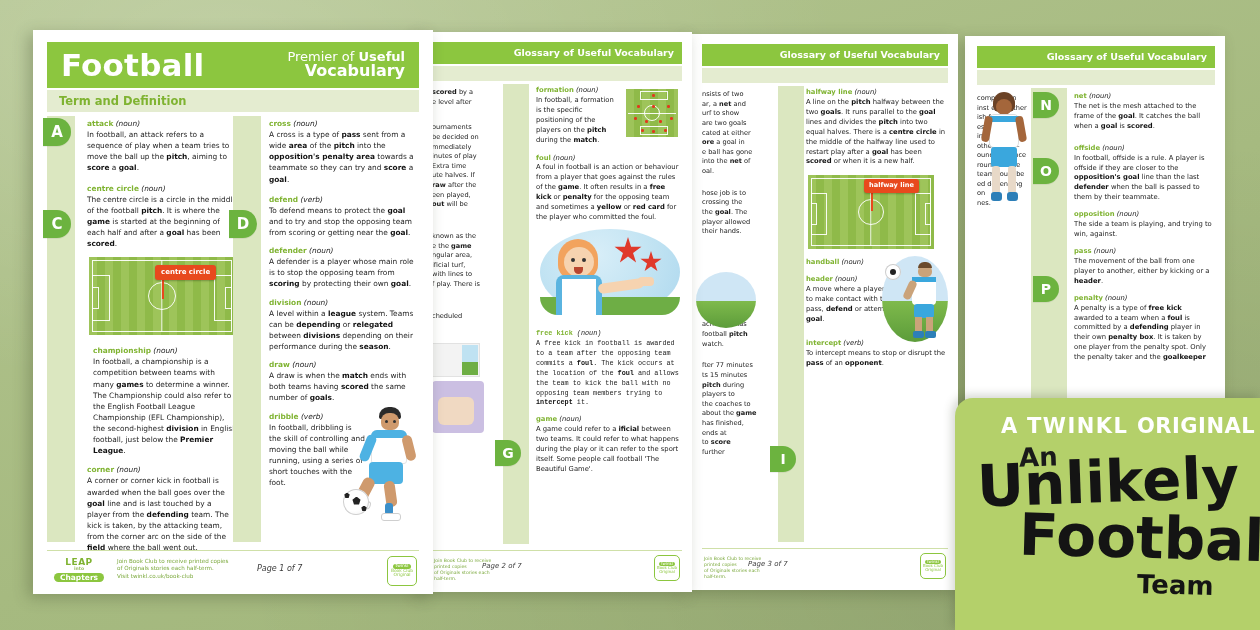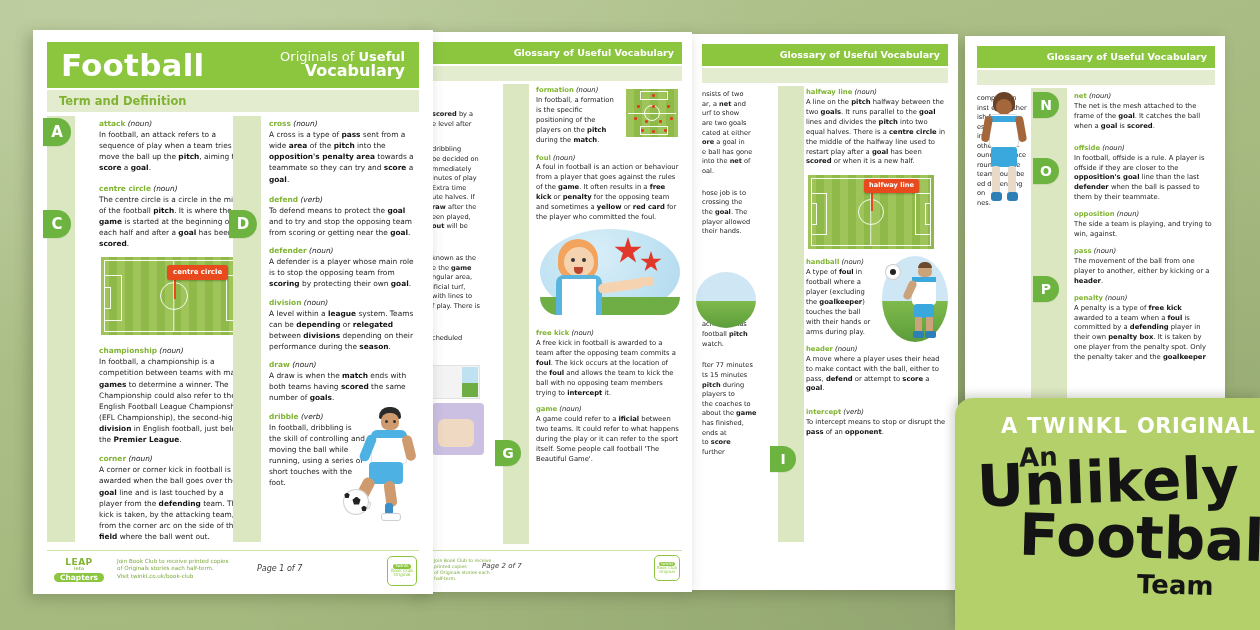--- a/index.html
+++ b/index.html
@@ -321,21 +321,20 @@
               <div class="box" style="left:3px; top:28px; width:6px; height:22px;"></div>
               <div class="box" style="right:3px; top:28px; width:6px; height:22px;"></div>
               <div class="box" style="left:3px; top:3px; right:3px; bottom:3px;"></div>
               <div class="tag-arrow" style="left:50%; top:12px; width:1.6px; height:24px;"></div>
               <div class="tag" style="left:56px; top:4px; font-size:6.6px; padding:2px 5px;">halfway line</div>
             </div>
           </div>
           <div class="entry" style="margin-top:5px; position:relative;">
             <span class="term">handball</span>
             <span class="pos">(noun)</span>
-            <div class="def" style="width:66px;">A type of <b>foul</b> in football where a player (excluding the <b>goalkeeper</b>) touches the ball with their hands or arms during play.</div>
             <div class="illus" style="right:-2px; top:-2px; width:66px; height:86px;">
               <div class="blob-grass" style="left:0; top:0; width:66px; height:86px;"></div>
               <div style="position:absolute; left:3px; top:8px; width:16px; height:16px; border-radius:50%;
                           background: radial-gradient(circle at 35% 35%, #fff 55%, #e9e9e9 100%);
                           box-shadow: inset 0 0 0 1px #ccc;"></div>
               <div style="position:absolute; left:8px; top:13px; width:6px; height:6px; background:#222; border-radius:50%;"></div>
               <div style="position:absolute; left:36px; top:8px; width:14px; height:13px; background:#caa37a; border-radius:7px 7px 5px 5px;"></div>
               <div style="position:absolute; left:36px; top:6px; width:14px; height:6px; background:#6b4a2b; border-radius:7px 7px 0 0;"></div>
               <div style="position:absolute; left:30px; top:21px; width:24px; height:28px; background:#fff; border-radius:4px;"></div>
               <div style="position:absolute; left:30px; top:21px; width:24px; height:5px; background:#3aa7dd;"></div>
@@ -354,36 +353,49 @@
           </div>
           <div class="entry" style="margin-top:14px;">
             <span class="term">intercept</span>
             <span class="pos">(verb)</span>
             <div class="def">To intercept means to stop or disrupt the <b>pass</b> of an <b>opponent</b>.</div>
           </div>
         </div>
       </div>
     </div>
 
+    <div class="foot" style="bottom:0; height:48px;">
+      <div class="foot-rule" style="top:6px; left:12px; right:10px;"></div>
+      <div class="foot-txt" style="left:14px; top:14px; font-size:4.6px; width:60px;">
+        <div>Join Book Club to receive printed copies</div>
+        <div>of Originals stories each half-term.</div>
+      </div>
+      <div class="foot-page" style="left:58px; top:18px; font-size:7px;">Page 3 of 7</div>
+      <div class="twinkl-seal" style="right:12px; top:11px; width:26px; height:26px; font-size:4px;">
+        <div class="sw">twinkl</div>
+        <div>Book Club</div>
+        <div>Original</div>
+      </div>
+    </div>
   </div>
 
   <div class="sheet" style="left:420px; top:32px; width:272px; height:560px;">
     <div class="hdr" style="left:12px; top:10px; right:10px; position:absolute; height:22px; padding:0 8px;">
       <span style="flex:1"></span>
       <span class="hdr-sub" style="font-size:9.5px;">Glossary of Useful Vocabulary</span>
     </div>
     <div class="subhdr" style="position:absolute; left:12px; top:34px; right:10px; height:15px;"></div>
 
     <div class="cols" style="left:12px; top:52px; right:10px; bottom:48px;">
-      <div class="col" style="width:78px;margin-top:22px;">
+      <div class="col" style="width:78px;">
         <div class="col-body" style="padding:4px 3px 0 0; font-size:6.6px; line-height:1.46; color:#1c1c1c;">
           <div><b>scored</b> by a</div>
           <div>e level after</div>
           <div style="height:16px"></div>
-          <div>dribbling</div>
+          <div>ournaments</div>
           <div>be decided on</div>
           <div>mmediately</div>
           <div>inutes of play</div>
           <div>Extra time</div>
           <div>ute halves. If</div>
           <div><b>raw</b> after the</div>
           <div>een played,</div>
           <div><b>out</b> will be</div>
           <div style="height:22px"></div>
           <div>known as the</div>
@@ -447,21 +459,21 @@
               <div style="position:absolute; left:16px; top:46px; width:46px; height:40px; background:#5ab4e0; border-radius:8px 8px 0 0;"></div>
               <div style="position:absolute; left:22px; top:50px; width:34px; height:36px; background:#fff;"></div>
               <div style="position:absolute; left:58px; top:52px; width:46px; height:10px; background:#f6d3b0; border-radius:5px; transform:rotate(-8deg);"></div>
               <div style="position:absolute; left:98px; top:48px; width:16px; height:9px; background:#f6d3b0; border-radius:4px;"></div>
               <div style="position:absolute; left:74px; top:8px; width:28px; height:28px; background:#e0392b;
                           clip-path: polygon(50% 0%,61% 35%,98% 35%,68% 57%,79% 91%,50% 70%,21% 91%,32% 57%,2% 35%,39% 35%);"></div>
               <div style="position:absolute; left:100px; top:22px; width:22px; height:22px; background:#e0392b;
                           clip-path: polygon(50% 0%,61% 35%,98% 35%,68% 57%,79% 91%,50% 70%,21% 91%,32% 57%,2% 35%,39% 35%);"></div>
             </div>
           </div>
-          <div class="entry" style="margin-top:14px;">
+          <div class="entry" style="margin-top:14px;font-family:Liberation Mono, monospace;">
             <span class="term">free kick</span>
             <span class="pos">(noun)</span>
             <div class="def">A free kick in football is awarded to a team after the opposing team commits a <b>foul</b>. The kick occurs at the location of the <b>foul</b> and allows the team to kick the ball with no opposing team members trying to <b>intercept</b> it.</div>
           </div>
           <div class="entry" style="margin-top:7px;">
             <span class="term">game</span>
             <span class="pos">(noun)</span>
             <div class="def">A game could refer to a <b>ificial</b> between two teams. It could refer to what happens during the play or it can refer to the sport itself. Some people call football 'The Beautiful Game'.</div>
           </div>
         </div>
@@ -482,21 +494,21 @@
       </div>
     </div>
   </div>
 
   <div class="sheet" style="left:33px; top:30px; width:400px; height:564px;">
 
     <div class="hdr" style="position:absolute; left:14px; top:12px; right:14px; height:46px; padding:0 14px;">
       <span class="hdr-title" style="font-size:31px;">Football</span>
       <span class="hdr-sub" style="font-size:13px;">
         <span class="l1">
-          <span>Originals of</span>
+          <span>Premier of</span>
           <b>Useful</b>
         </span><br>
         <span style="font-size:16px;">Vocabulary</span>
       </span>
     </div>
 
     <div class="subhdr" style="position:absolute; left:14px; top:60px; right:14px; height:22px; padding:0 12px; font-size:11.5px;">
       <span>Term and Definition</span>
     </div>
 
@@ -504,21 +516,21 @@
 
       <div class="col" style="width:186px;">
         <div class="col-strip" style="width:28px;">
           <div class="letter" style="left:-4px; top:2px; width:28px; height:28px; font-size:15px;">
             <span>A</span>
           </div>
           <div class="letter" style="left:-4px; top:94px; width:28px; height:28px; font-size:15px;">
             <span>C</span>
           </div>
         </div>
-        <div class="col-body" style="padding:2px 8px 0 24px; font-size:7.4px; line-height:1.5;">
+        <div class="col-body" style="padding:2px 8px 0 12px; font-size:7.4px; line-height:1.5;">
           <div class="entry">
             <span class="term">attack</span>
             <span class="pos">(noun)</span>
             <div class="def">In football, an attack refers to a sequence of play when a team tries to move the ball up the <b>pitch</b>, aiming to <b>score</b> a <b>goal</b>.</div>
           </div>
           <div class="entry" style="margin-top:9px;">
             <span class="term">centre circle</span>
             <span class="pos">(noun)</span>
             <div class="def">The centre circle is a circle in the middle of the football <b>pitch</b>. It is where the <b>game</b> is started at the beginning of each half and after a <b>goal</b> has been <b>scored</b>.</div>
             
@@ -527,21 +539,21 @@
               <div class="ln" style="left:50%; top:3px; bottom:3px; width:1.4px; transform:translateX(-0.7px);"></div>
               <div class="circ" style="left:50%; top:50%; width:28px; height:28px; transform:translate(-14px,-14px);"></div>
               <div class="box" style="left:3px; top:18px; width:18px; height:46px;"></div>
               <div class="box" style="right:3px; top:18px; width:18px; height:46px;"></div>
               <div class="box" style="left:3px; top:30px; width:7px; height:22px;"></div>
               <div class="box" style="right:3px; top:30px; width:7px; height:22px;"></div>
               <div class="tag-arrow" style="left:50%; top:20px; width:1.8px; height:22px; background:#e8491d;"></div>
               <div class="tag" style="left:66px; top:8px; font-size:7px; padding:2px 6px;">centre circle</div>
             </div>
           </div>
-          <div class="entry" style="margin-top:8px;">
+          <div class="entry" style="margin-top:8px;margin-left:6px;">
             <span class="term">championship</span>
             <span class="pos">(noun)</span>
             <div class="def">In football, a championship is a competition between teams with many <b>games</b> to determine a winner. The Championship could also refer to the English Football League Championship (EFL Championship), the second-highest <b>division</b> in English football, just below the <b>Premier League</b>.</div>
           </div>
           <div class="entry" style="margin-top:8px;">
             <span class="term">corner</span>
             <span class="pos">(noun)</span>
             <div class="def">A corner or corner kick in football is awarded when the ball goes over the <b>goal</b> line and is last touched by a player from the <b>defending</b> team. The kick is taken, by the attacking team, from the corner arc on the side of the <b>field</b> where the ball went out.</div>
           </div>
         </div>

